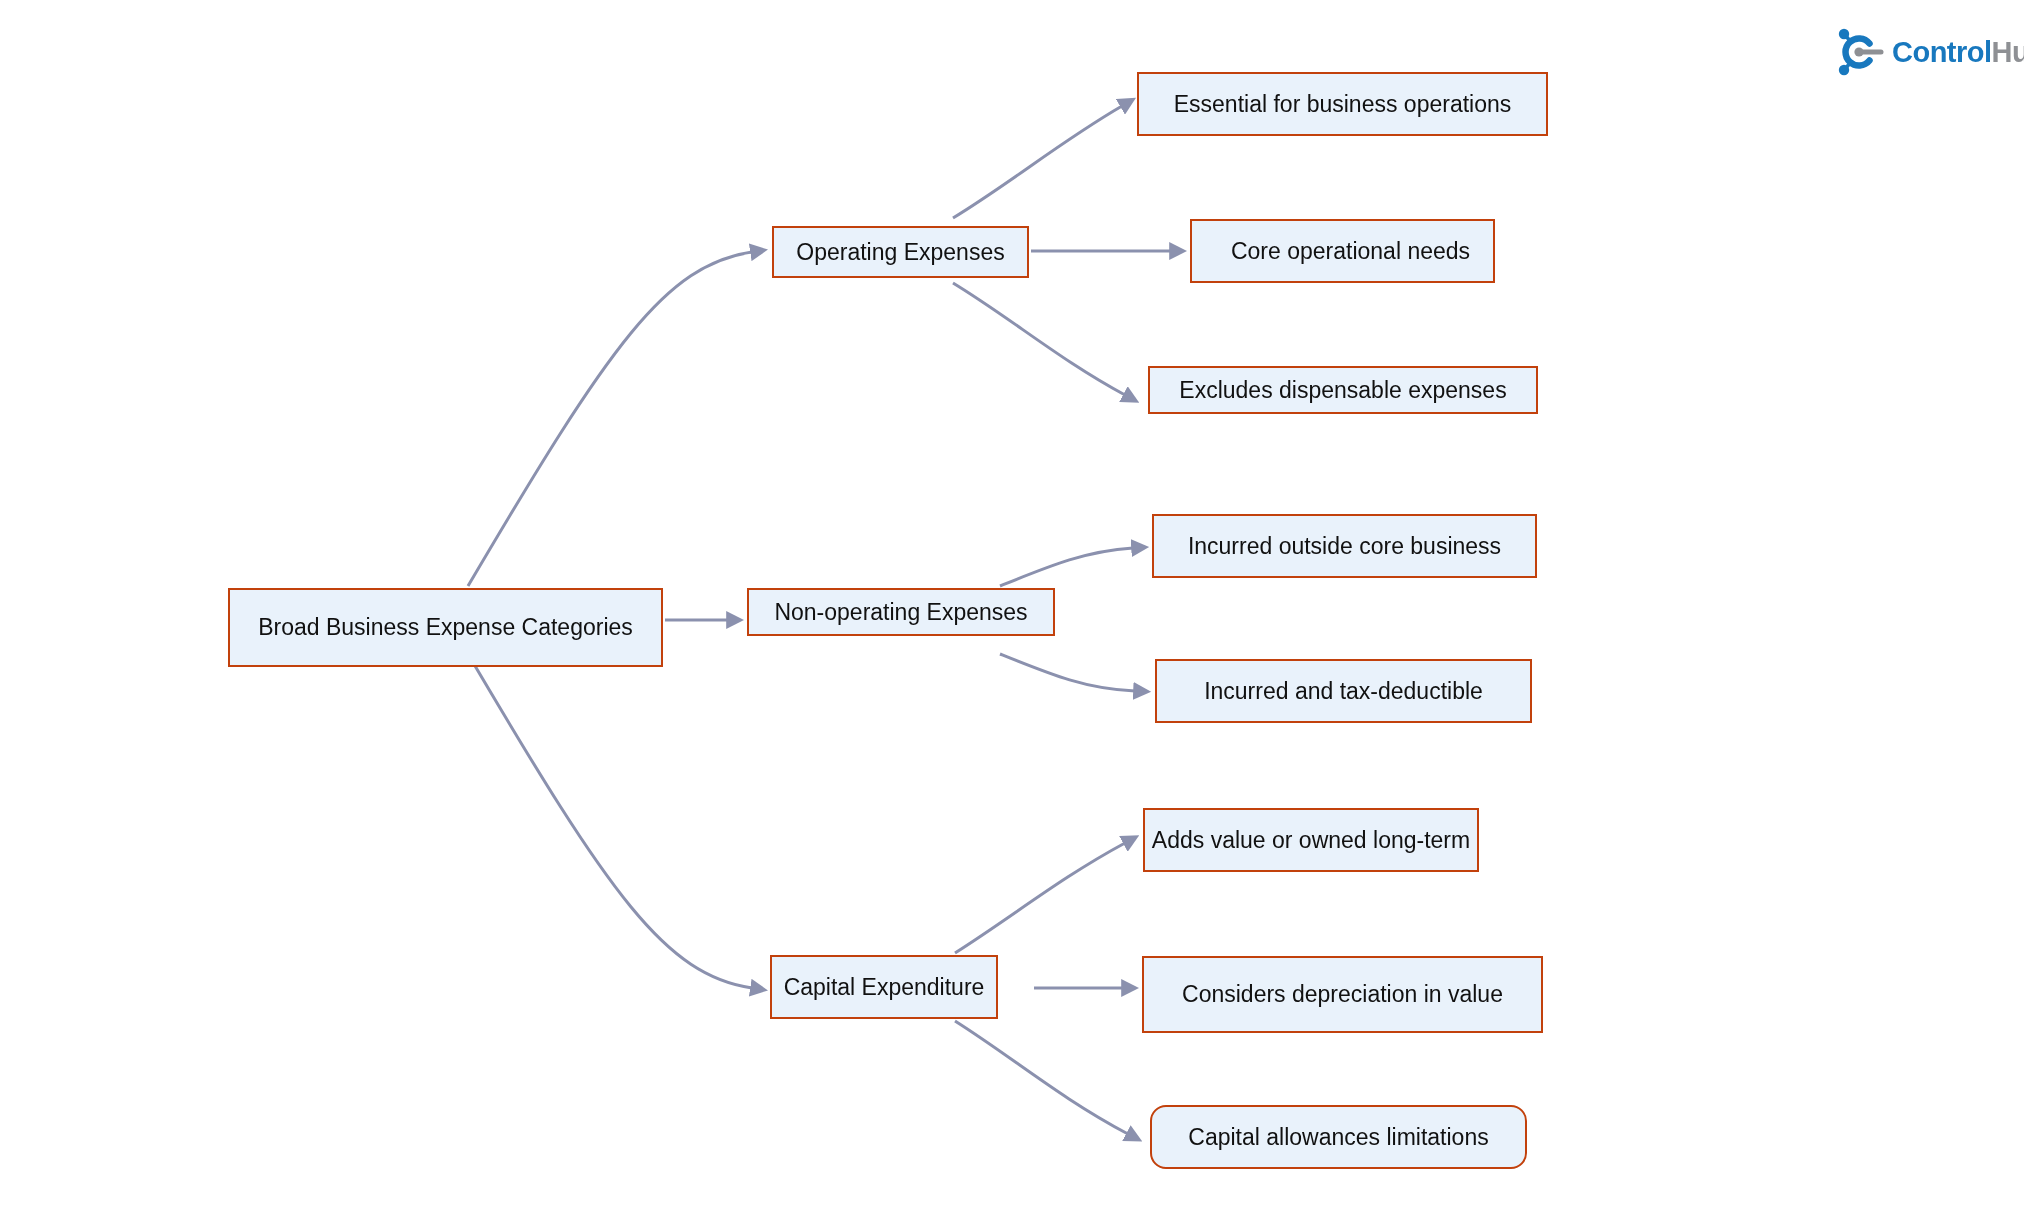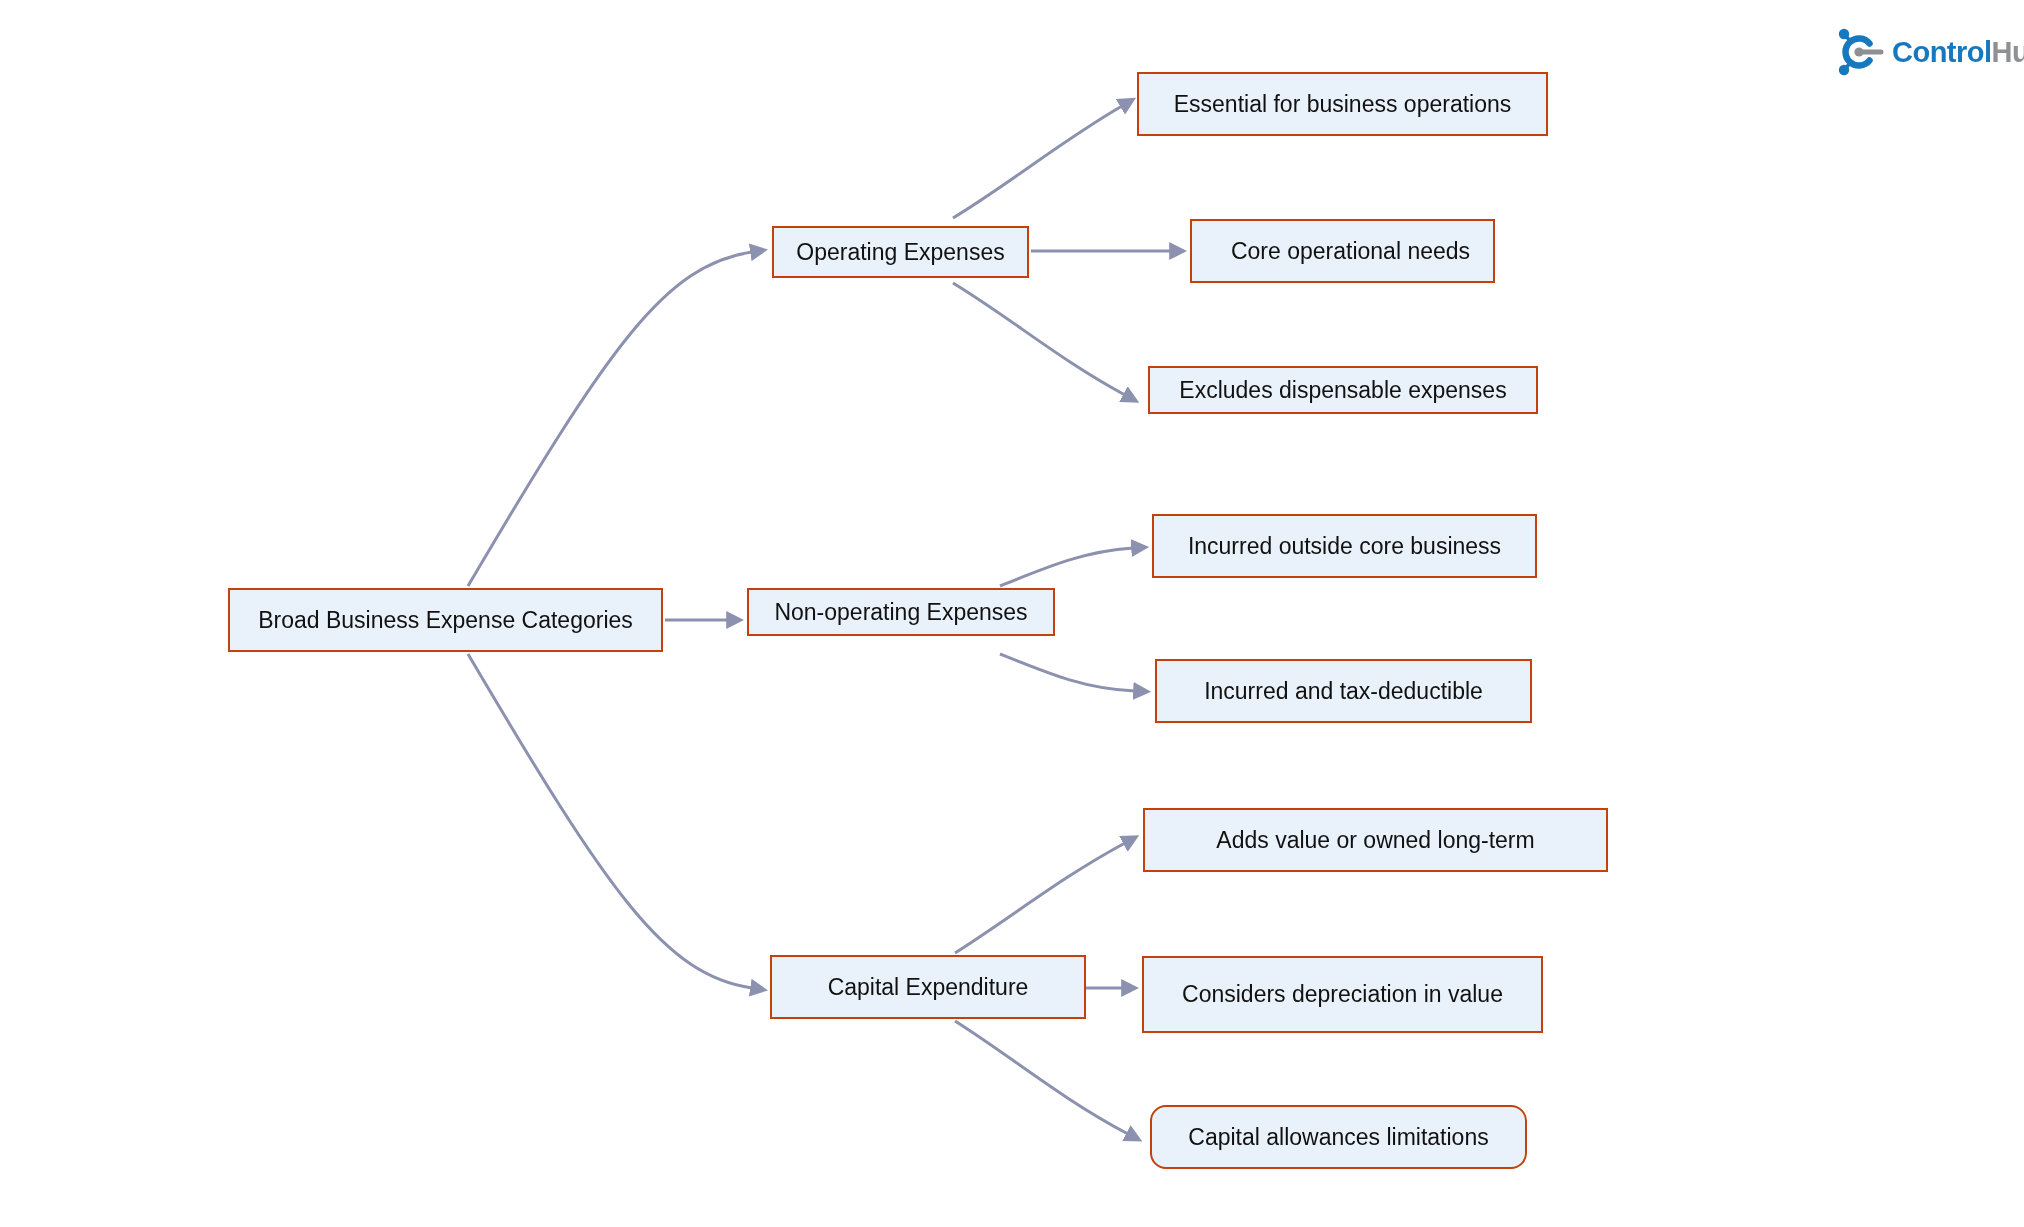--- a/index.html
+++ b/index.html
@@ -39,33 +39,33 @@
     <path d="M 1031 251 H 1171" marker-end="url(#arrow)"></path>
     <path d="M 953 283 C 1012 319 1060 360 1125 395" marker-end="url(#arrow)"></path>
     <path d="M 1000 586 C 1052 565 1086 551 1133 548" marker-end="url(#arrow)"></path>
     <path d="M 1000 654 C 1052 675 1086 689 1135 691" marker-end="url(#arrow)"></path>
     <path d="M 955 953 C 1012 917 1060 878 1125 843" marker-end="url(#arrow)"></path>
     <path d="M 1034 988 H 1123" marker-end="url(#arrow)"></path>
     <path d="M 955 1021 C 1012 1057 1060 1098 1128 1134" marker-end="url(#arrow)"></path>
   </g>
 </svg>
 
-<div class="node" style="left:228px;top:588px;width:435px;height:64px;">Broad Business Expense Categories</div>
+<div class="node" style="left:228px;top:588px;width:435px;height:79px;">Broad Business Expense Categories</div>
 
 <div class="node" style="left:772px;top:226px;width:257px;height:52px;">Operating Expenses</div>
 <div class="node" style="left:1137px;top:72px;width:411px;height:64px;">Essential for business operations</div>
 <div class="node" style="left:1190px;top:219px;width:305px;height:64px;padding-left:16px;">Core operational needs</div>
 <div class="node" style="left:1148px;top:366px;width:390px;height:48px;">Excludes dispensable expenses</div>
 
 <div class="node" style="left:747px;top:588px;width:308px;height:48px;">Non-operating Expenses</div>
 <div class="node" style="left:1152px;top:514px;width:385px;height:64px;">Incurred outside core business</div>
 <div class="node" style="left:1155px;top:659px;width:377px;height:64px;">Incurred and tax-deductible</div>
 
-<div class="node" style="left:770px;top:955px;width:316px;height:64px;">Capital Expenditure</div>
-<div class="node" style="left:1143px;top:808px;width:465px;height:64px;">Adds value or owned long-term</div>
+<div class="node" style="left:770px;top:955px;width:228px;height:64px;">Capital Expenditure</div>
+<div class="node" style="left:1143px;top:808px;width:336px;height:64px;">Adds value or owned long-term</div>
 <div class="node" style="left:1142px;top:956px;width:401px;height:77px;">Considers depreciation in value</div>
 <div class="node" style="left:1150px;top:1105px;width:377px;height:64px;border-radius:16px;">Capital allowances limitations</div>
 
 <div id="logo">
   <svg width="52" height="48" viewBox="0 0 52 48" xmlns="http://www.w3.org/2000/svg">
 
     <path d="M 35.5 15.5 A 13.5 13.5 0 1 0 35.5 32.5" fill="none" stroke="#1878BE" stroke-width="6.5" stroke-linecap="round"></path>
 
     <line x1="17" y1="14" x2="11" y2="7" stroke="#1878BE" stroke-width="3.5"></line>
     <line x1="17" y1="34" x2="11" y2="41" stroke="#1878BE" stroke-width="3.5"></line>

